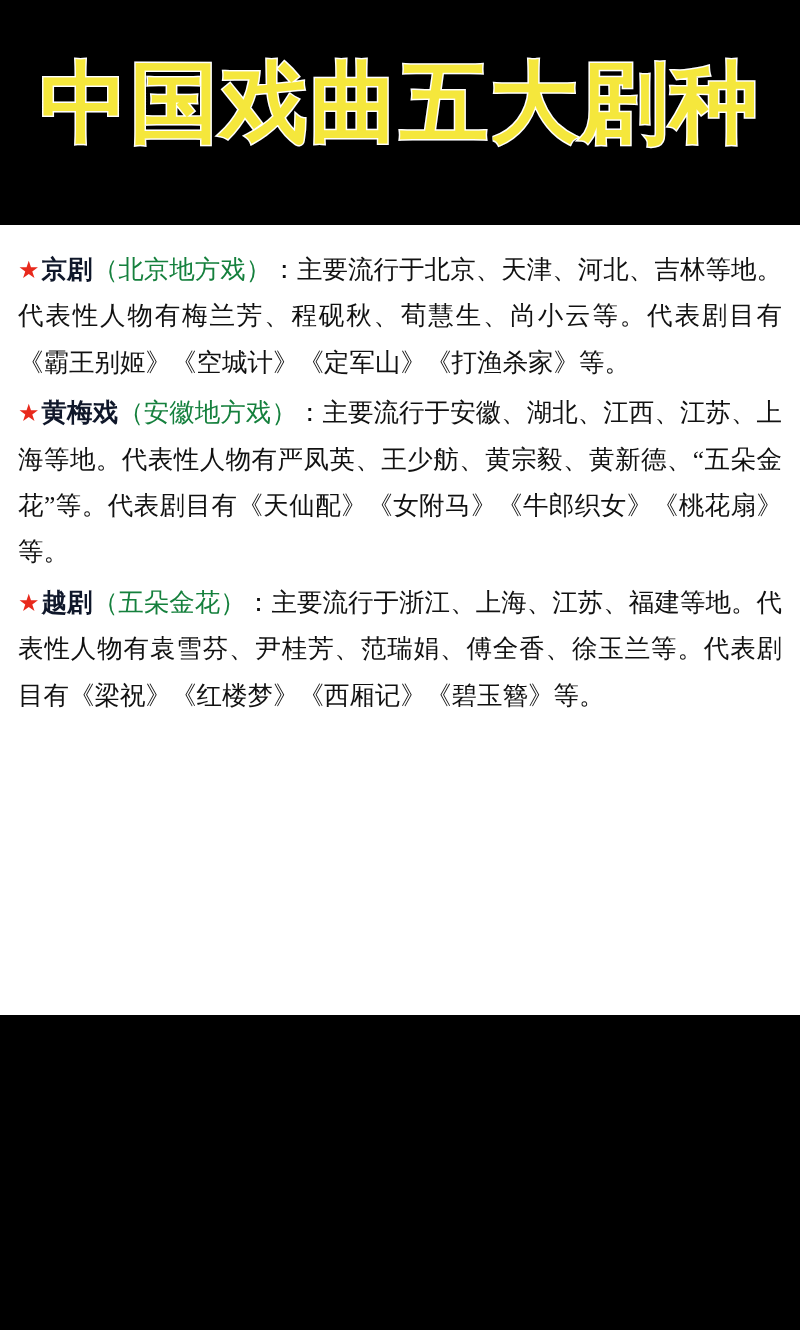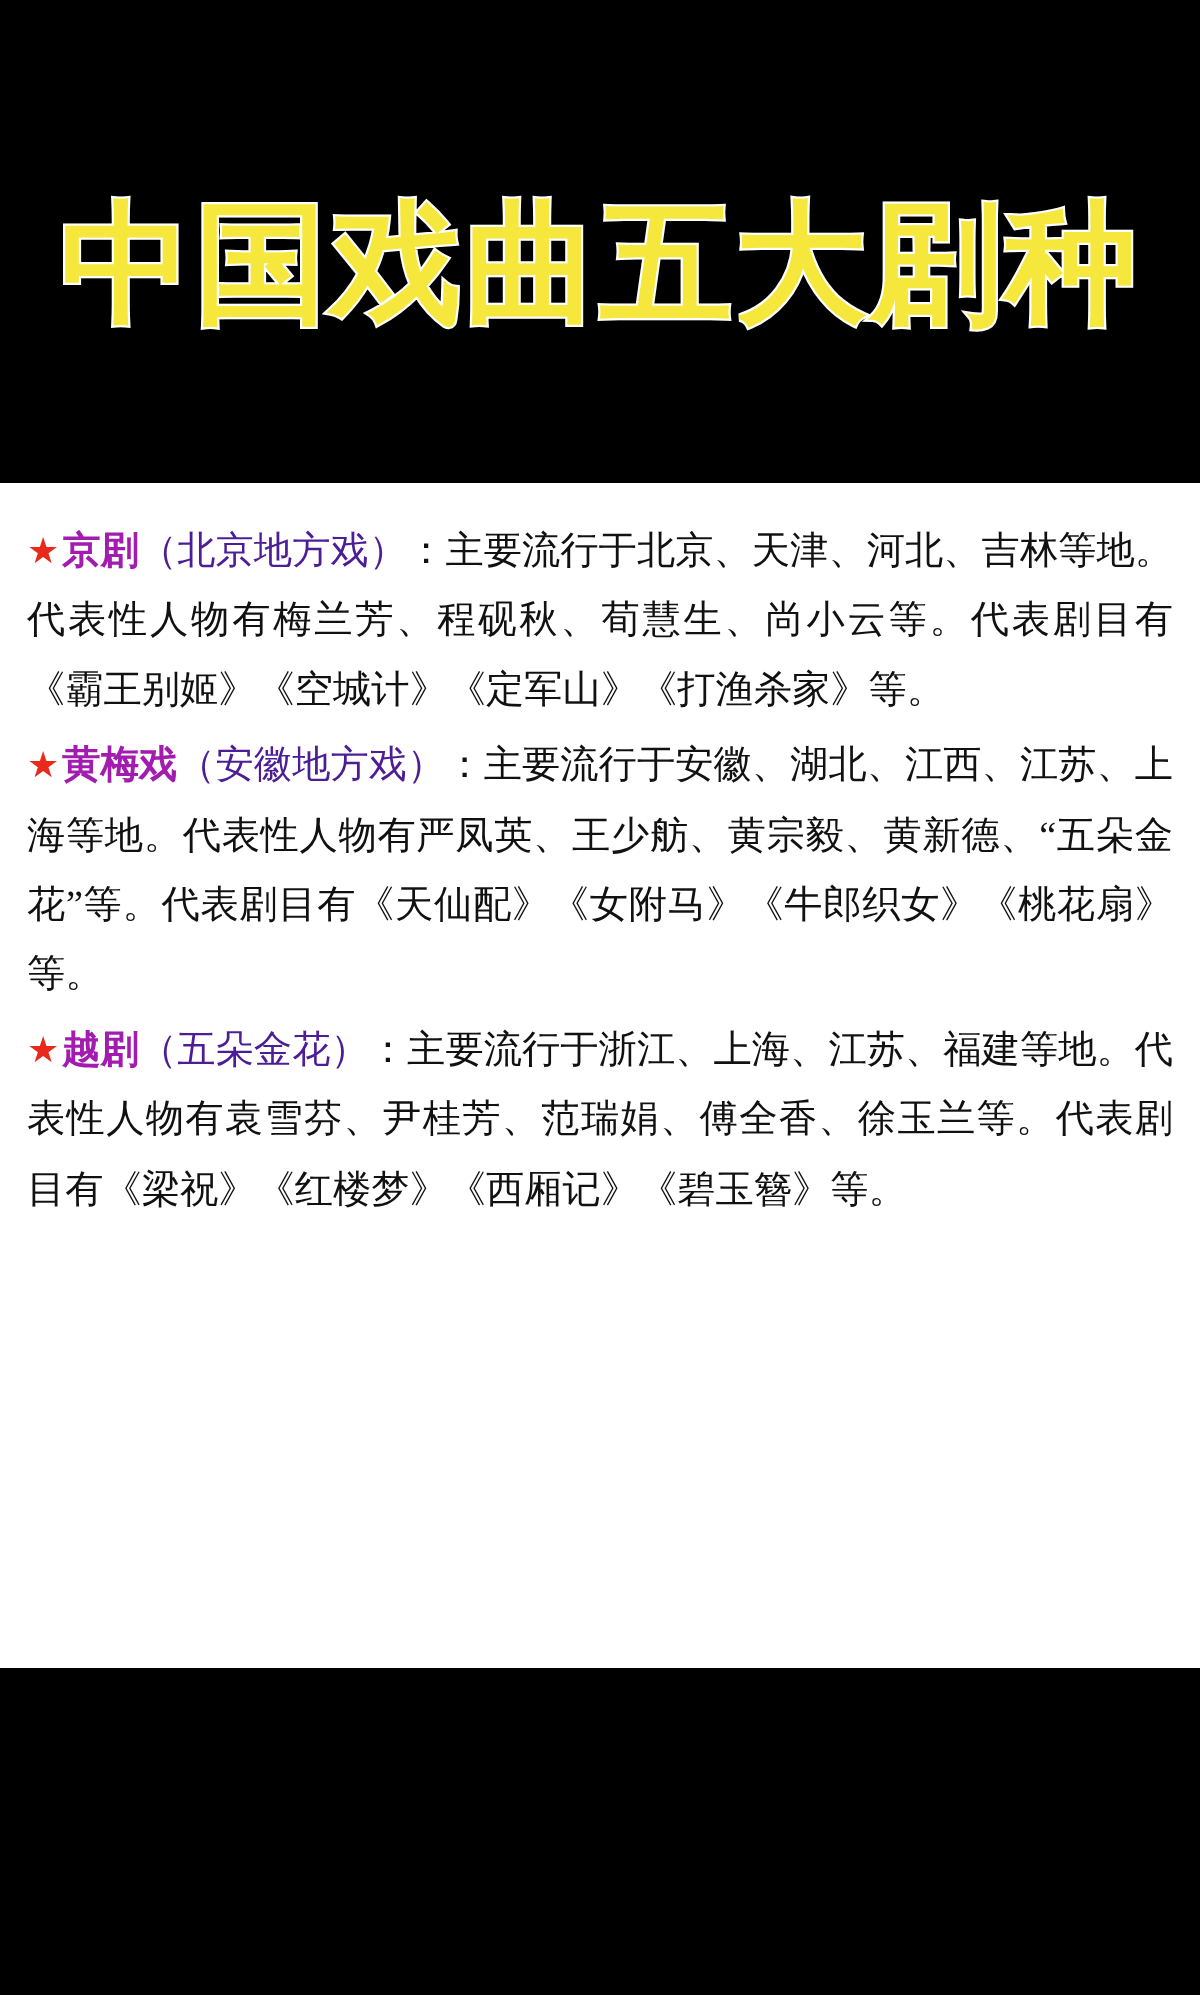--- a/index.html
+++ b/index.html
@@ -9,24 +9,25 @@
   }
   body {
     width: 800px;
     height: 1330px;
     font-family: "Liberation Serif", "DejaVu Serif", serif;
     overflow: hidden;
   }
   .poster {
     position: relative;
     width: 800px;
-    height: 1330px;
+    height: 1063px;
     background: #000000;
     display: flex;
     flex-direction: column;
+    gap: 48px;
   }
   .title-band {
     height: 322px;
     display: flex;
     align-items: center;
     justify-content: center;
     background: #000000;
   }
   .poster-title {
     font-family: "DejaVu Sans", "Liberation Sans", sans-serif;
@@ -58,24 +59,24 @@
     text-justify: inter-ideograph;
   }
   .star {
     color: #e8291c;
     font-size: 24px;
     margin-right: 2px;
     font-family: "DejaVu Sans", "Liberation Sans", sans-serif;
   }
   .opera-name {
     font-weight: bold;
-    color: #a21caf;
+    color: #0f172a;
   }
   .region {
-    color: #4c1d95;
+    color: #15803d;
   }
   .body-text {
     color: #111111;
   }
   .footer-band {
     flex: 1 1 auto;
     background: #000000;
   }
 </style>
 </head>

